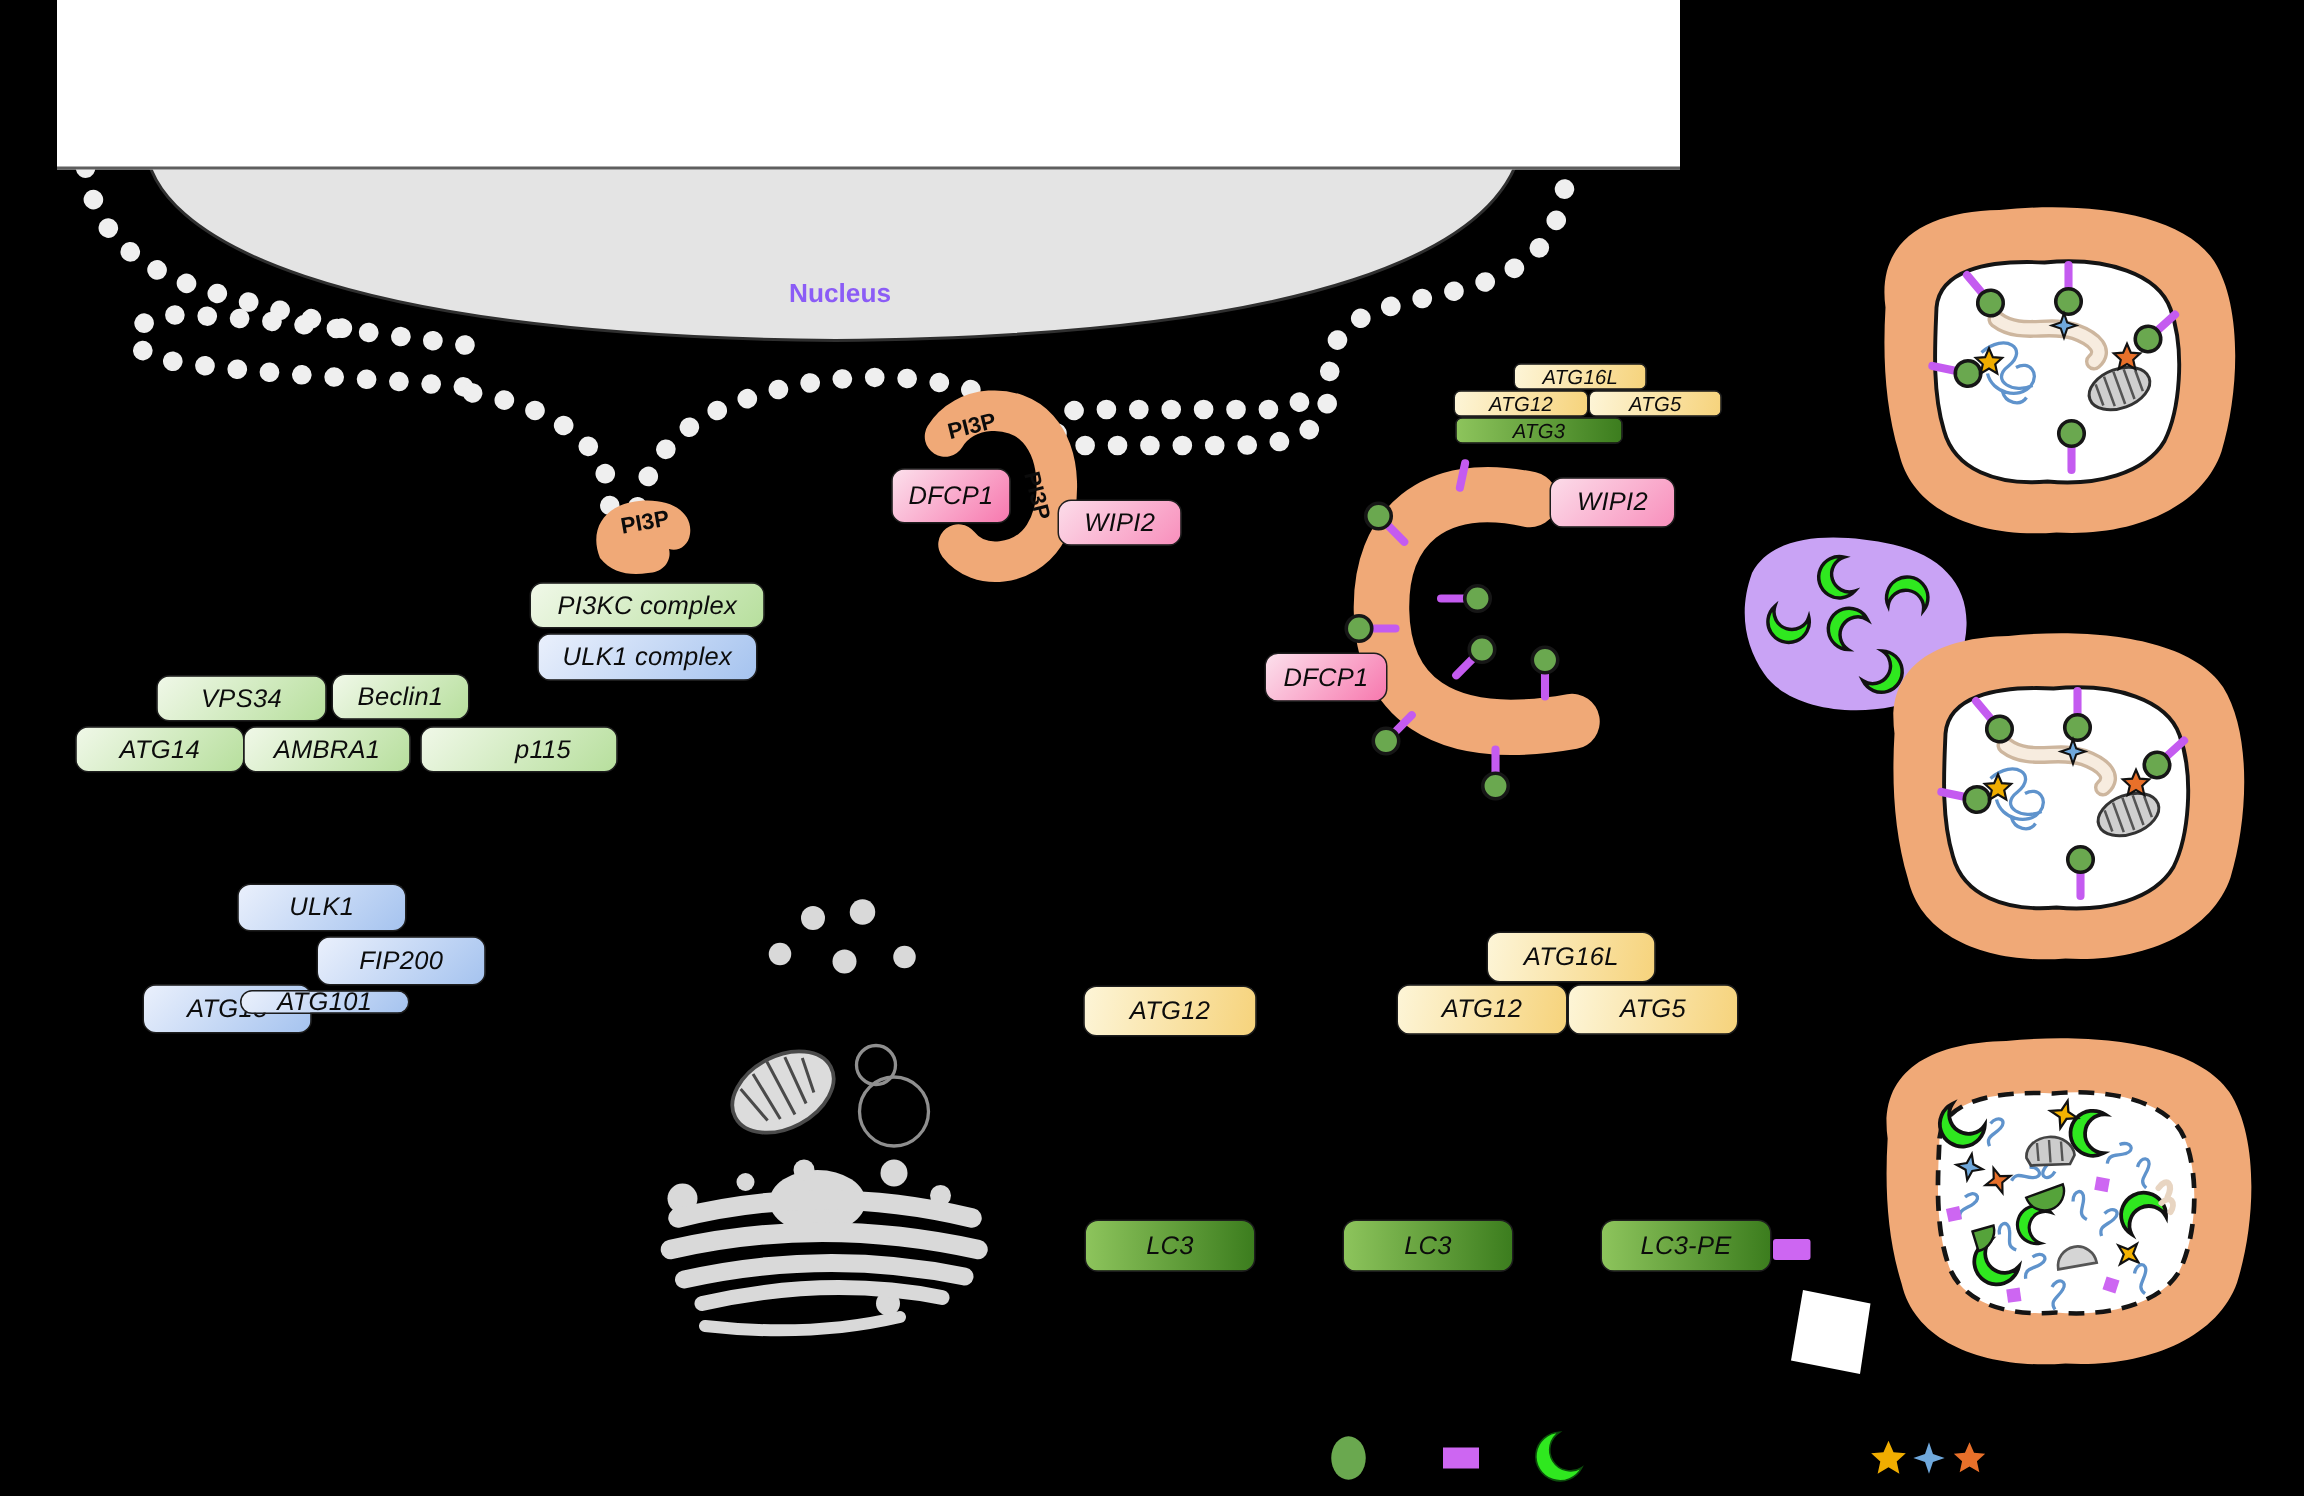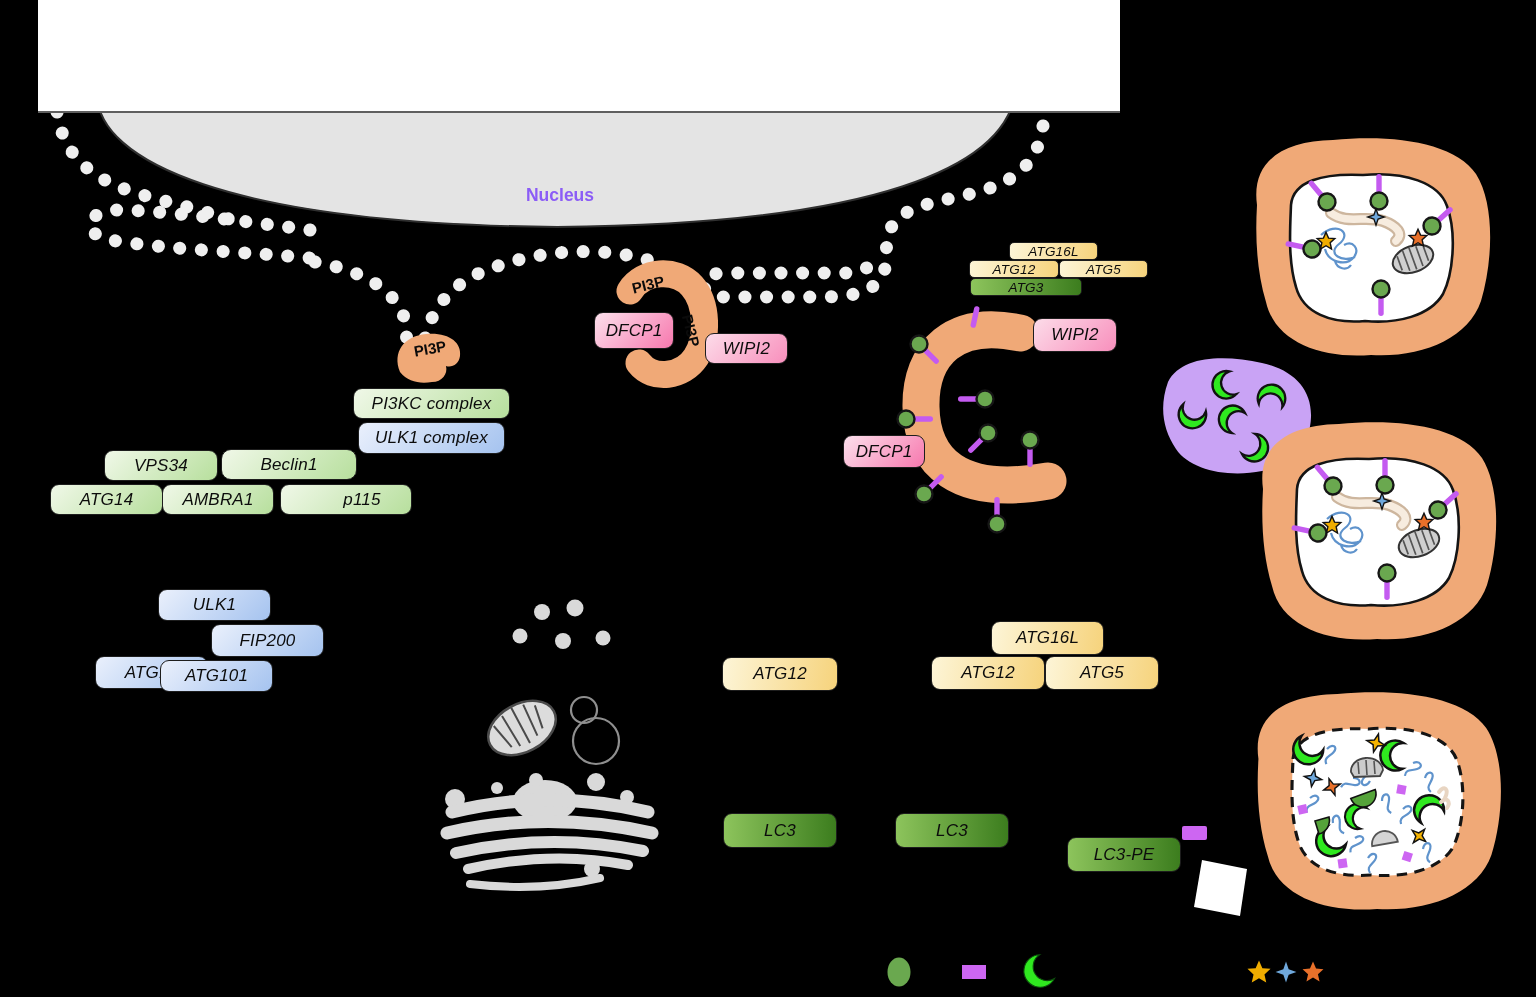--- a/index.html
+++ b/index.html
@@ -218,44 +218,44 @@
 <div class="nucleus-label">Nucleus</div>
 
 <div class="pi3p" style="left:399px;top:340px;transform:rotate(-10deg);">PI3P</div>
 <div class="pi3p" style="left:617px;top:276px;transform:rotate(-14deg);">PI3P</div>
 <div class="pi3p" style="left:660px;top:322px;transform:rotate(76deg);">PI3P</div>
 
 <div class="box green" style="left:353px;top:388px;width:157px;height:31px;">PI3KC complex</div>
 <div class="box blue" style="left:358px;top:422px;width:147px;height:32px;">ULK1 complex</div>
 
 <div class="box green" style="left:104px;top:450px;width:114px;height:31px;">VPS34</div>
-<div class="box green" style="left:221px;top:449px;width:136px;height:31px;border-radius:10px;">Beclin1</div>
+<div class="box green" style="left:221px;top:449px;width:92px;height:31px;">Beclin1</div>
 <div class="box green" style="left:50px;top:484px;width:113px;height:31px;">ATG14</div>
 <div class="box green" style="left:162px;top:484px;width:112px;height:31px;">AMBRA1</div>
 <div class="box green" style="left:280px;top:484px;width:132px;height:31px;padding-left:32px;">p115</div>
 
 <div class="box blue" style="left:158px;top:589px;width:113px;height:32px;">ULK1</div>
 <div class="box blue" style="left:95px;top:624px;width:113px;height:33px;margin-top:32px;">ATG13</div>
 <div class="box blue" style="left:211px;top:624px;width:113px;height:33px;">FIP200</div>
-<div class="box blue" style="left:160px;top:660px;width:113px;height:32px;">ATG101</div>
+<div class="box blue" style="left:160px;top:660px;width:113px;height:16px;">ATG101</div>
 
 <div class="box pink" style="left:594px;top:312px;width:80px;height:37px;">DFCP1</div>
 <div class="box pink2" style="left:705px;top:333px;width:83px;height:31px;">WIPI2</div>
 
 <div class="box pink" style="left:843px;top:435px;width:82px;height:33px;">DFCP1</div>
 <div class="box pink2" style="left:1033px;top:318px;width:84px;height:34px;">WIPI2</div>
 
 <div class="box yellow sm" style="left:1009px;top:242px;width:89px;height:18px;">ATG16L</div>
 <div class="box yellow sm" style="left:969px;top:260px;width:90px;height:18px;">ATG12</div>
 <div class="box yellow sm" style="left:1059px;top:260px;width:89px;height:18px;">ATG5</div>
 <div class="box dgreen sm" style="left:970px;top:278px;width:112px;height:18px;">ATG3</div>
 
 <div class="box yellow" style="left:722px;top:657px;width:116px;height:34px;">ATG12</div>
 <div class="box yellow" style="left:991px;top:621px;width:113px;height:34px;">ATG16L</div>
 <div class="box yellow" style="left:931px;top:656px;width:114px;height:34px;">ATG12</div>
 <div class="box yellow" style="left:1045px;top:656px;width:114px;height:34px;">ATG5</div>
 
 <div class="box dgreen" style="left:723px;top:813px;width:114px;height:35px;">LC3</div>
 <div class="box dgreen" style="left:895px;top:813px;width:114px;height:35px;">LC3</div>
-<div class="box dgreen" style="left:1067px;top:813px;width:114px;height:35px;margin-top:24px;">LC3-PE</div>
+<div class="box dgreen" style="left:1067px;top:813px;width:114px;height:35px;">LC3-PE</div>
 <div class="petab"></div>
 
 </div>
 
 </body></html>

